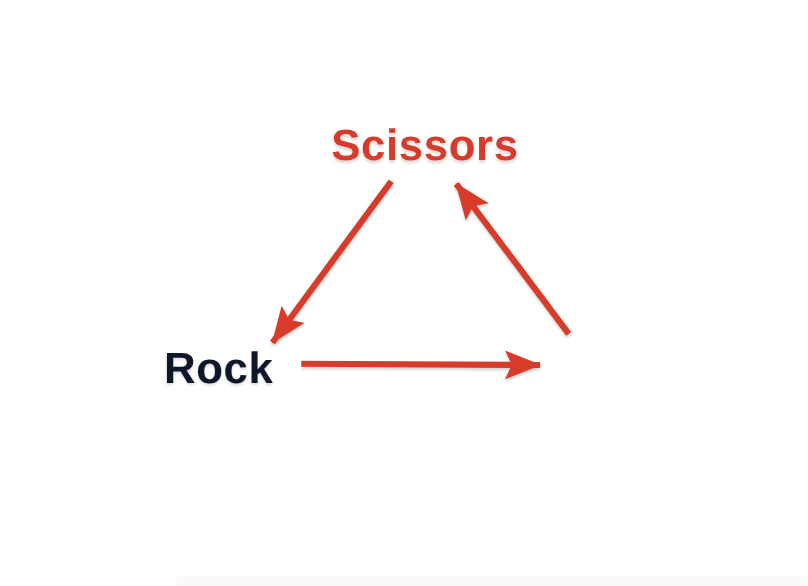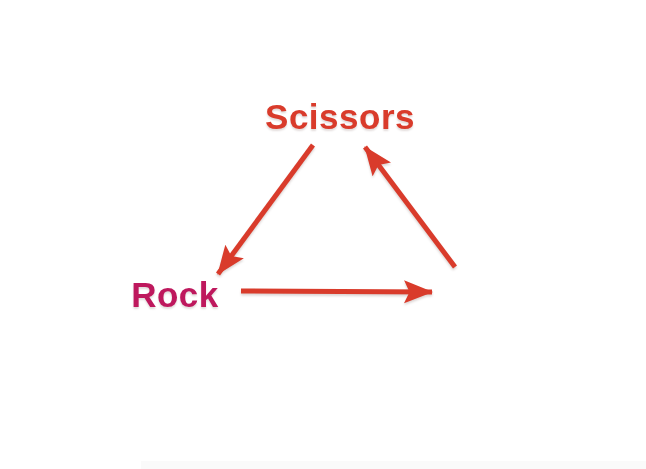--- a/index.html
+++ b/index.html
@@ -52,17 +52,17 @@
       </marker>
     </defs>
     <g>
         <line x1="285" y1="145" x2="190" y2="274" stroke="#d93b2b" stroke-width="5" marker-end="url(#arrowhead)"></line>
         <line x1="213" y1="291" x2="404" y2="292" stroke="#d93b2b" stroke-width="5" marker-end="url(#arrowhead)"></line>
         <line x1="427" y1="267" x2="337" y2="147" stroke="#d93b2b" stroke-width="5" marker-end="url(#arrowhead)"></line>
       </g>
   </svg>
 
   <span class="node-label" style="left: 312px; top: 117px; color: rgb(217, 59, 43);">Scissors</span>
-  <span class="node-label" style="left: 147px; top: 295px; color: #be185d; text-align: center;">Rock</span>
+  <span class="node-label" style="left: 147px; top: 295px; color: #0f172a; text-align: center;">Rock</span>
 
   <div class="bottom-strip" style="background: rgb(250, 250, 250); left: 113px; width: 533px;"></div>
 
 </div>
 
 </body></html>

